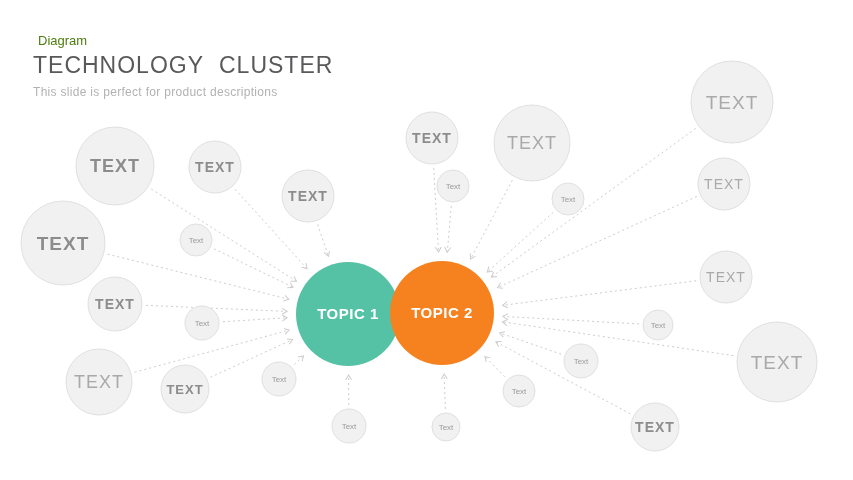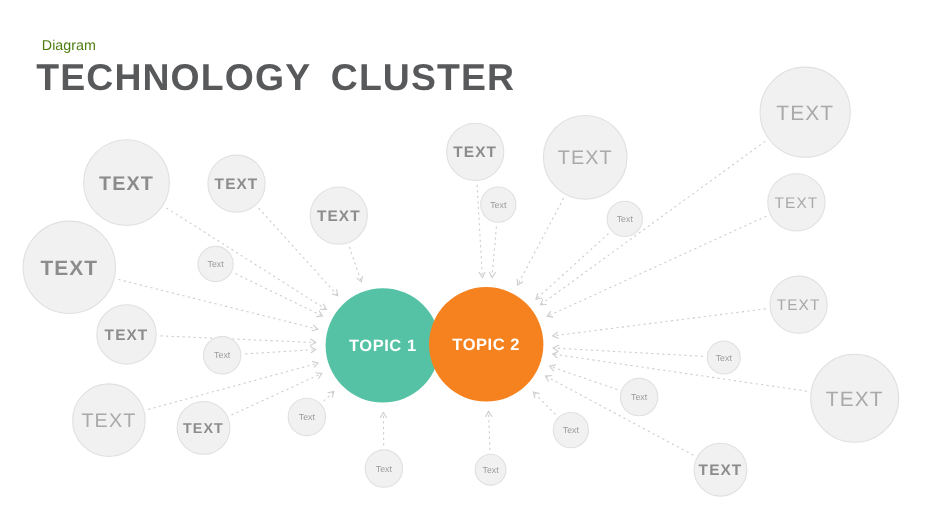--- a/index.html
+++ b/index.html
@@ -20,22 +20,22 @@
   .category {
     display: block;
     margin-left: 5px;
     font-size: 13px;
     color: #4d7c0f;
     text-decoration: none;
     cursor: pointer;
   }
   .title {
     margin: 4px 0 0 0;
-    font-size: 34px;
-    font-weight: bold;
+    font-size: 23px;
+    font-weight: normal;
     color: #58595B;
     letter-spacing: 1px;
     word-spacing: 8px;
   }
   .subtitle {
     margin: 6px 0 0 0;
     font-size: 12px;
     color: #B2B2B2;
     letter-spacing: 0.3px;
   }
@@ -46,20 +46,21 @@
     z-index: 1;
   }
 </style>
 </head>
 <body>
 
 <div class="slide">
   <div class="header">
     <a class="category">Diagram</a>
     <h1 class="title">TECHNOLOGY CLUSTER</h1>
+    <p class="subtitle">This slide is perfect for product descriptions</p>
   </div>
   <svg id="diagram-svg" width="853" height="480" viewBox="0 0 853 480" xmlns="http://www.w3.org/2000/svg">
       <defs>
         <marker id="arrowhead" markerWidth="8" markerHeight="8" refX="5" refY="4" orient="auto" markerUnits="userSpaceOnUse">
           <path d="M0,1 L5,4 L0,7" fill="none" stroke="#CDCDCD" stroke-width="1"></path>
         </marker>
       </defs>
       <line x1="151.2966747463208" y1="189.05539855131107" x2="296.5093683831263" y2="281.29350438069827" stroke="#CDCDCD" stroke-width="1" stroke-dasharray="2,3" marker-end="url(#arrowhead)"></line>
       <line x1="235.1273997190738" y1="189.24607337371313" x2="307.0742872378833" y2="268.76631747344993" stroke="#CDCDCD" stroke-width="1" stroke-dasharray="2,3" marker-end="url(#arrowhead)"></line>
       <line x1="107.63575253720532" y1="254.11978396540906" x2="288.8091107658799" y2="299.2541995241315" stroke="#CDCDCD" stroke-width="1" stroke-dasharray="2,3" marker-end="url(#arrowhead)"></line>

